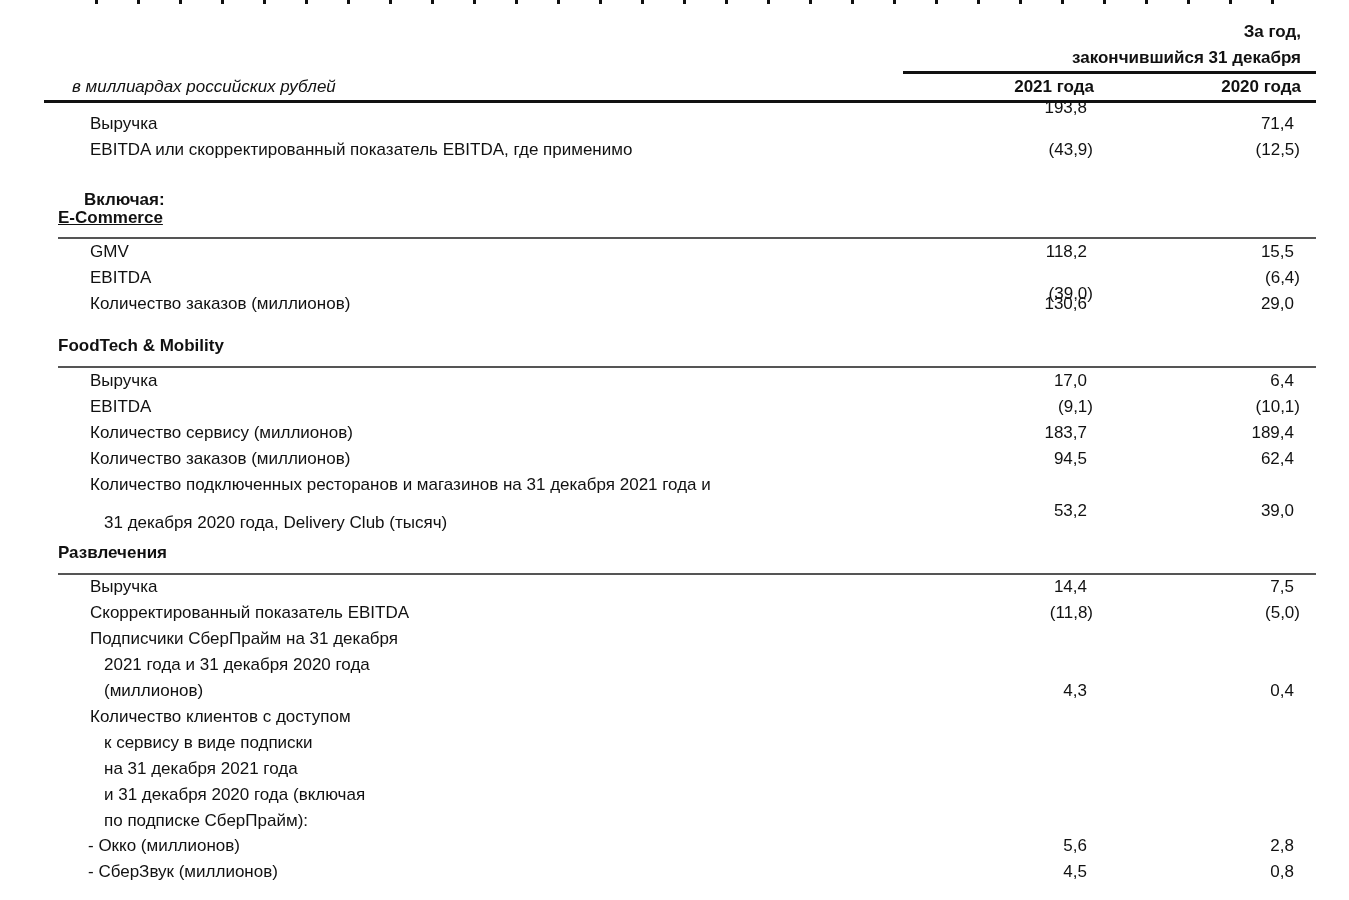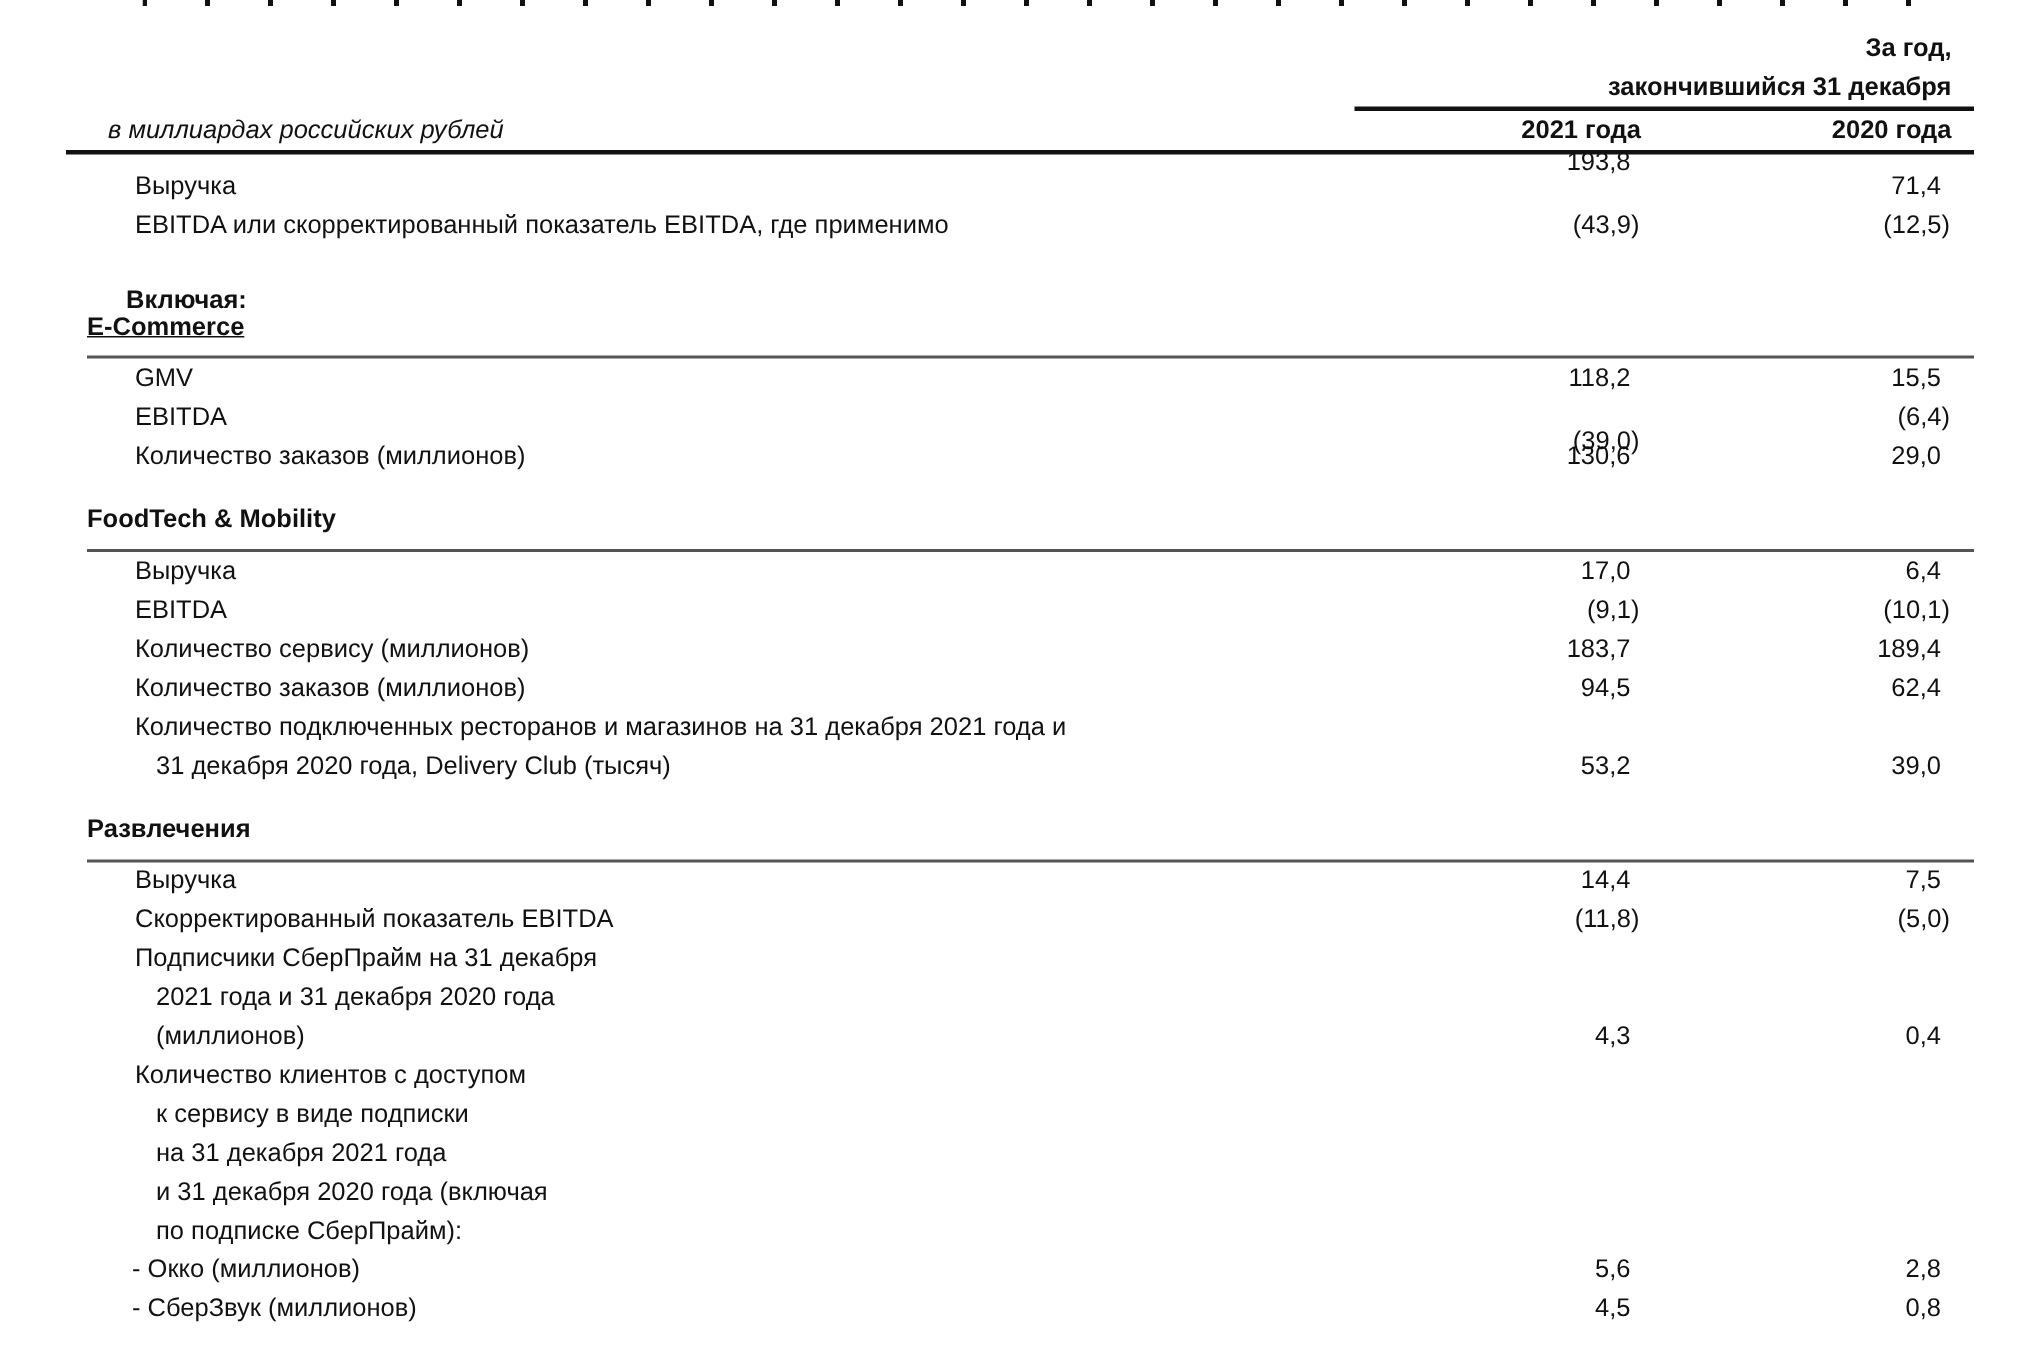--- a/index.html
+++ b/index.html
@@ -96,21 +96,21 @@
   <div class="val c21" style="top:423px;">183,7</div>
   <div class="val c20" style="top:423px;">189,4</div>
 </div>
 <div>
   <div class="abs label" style="top:449px;">Количество заказов (миллионов)</div>
   <div class="val c21" style="top:449px;text-align:right;">94,5</div>
   <div class="val c20" style="top:449px;">62,4</div>
 </div>
 <div>
   <div class="abs label" style="top:475px;">Количество подключенных ресторанов и магазинов на 31 декабря 2021 года и</div>
-  <div class="abs label ind" style="top:501px;">31 декабря 2020 года, Delivery Club (тысяч)</div>
+  <div class="abs label ind" style="top:513px;">31 декабря 2020 года, Delivery Club (тысяч)</div>
   <div class="val c21" style="top:501px;">53,2</div>
   <div class="val c20" style="top:501px;">39,0</div>
 </div>
 
 <div class="abs bold" style="left:58px; top:543px;">Развлечения</div>
 <div class="rule thin" style="left:58px; width:1258px; top:573px;"></div>
 <div>
   <div class="abs label" style="top:577px;">Выручка</div>
   <div class="val c21" style="top:577px;">14,4</div>
   <div class="val c20" style="top:577px;">7,5</div>

